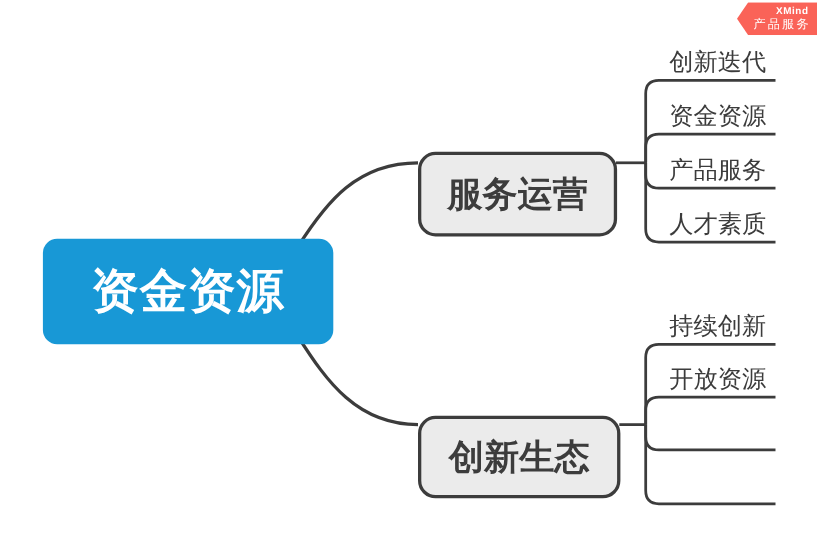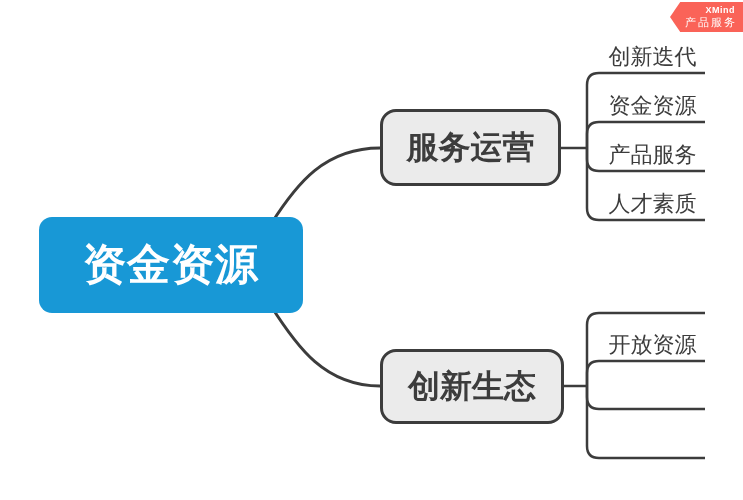--- a/index.html
+++ b/index.html
@@ -32,20 +32,21 @@
     letter-spacing: 1px;
     cursor: default;
   }
   .branch-topic {
     background: #EBEBEB;
     border: 3px solid #3C3C3C;
     border-radius: 16px;
     color: #3C3C3C;
     font-size: 32px; font-weight: 600;
     cursor: default;
+    margin-top: 29px;
   }
   .branch-1 { left: 380px; top: 109px; width: 181px; height: 77px; }
   .branch-2 { left: 380px; top: 349px; width: 184px; height: 75px; }
   .subtopic {
     position: absolute;
     left: 585px; width: 135px; height: 30px;
     line-height: 30px; text-align: center;
     color: #3C3C3C;
     font-size: 22px; font-weight: 500;
     z-index: 2;
@@ -115,20 +116,21 @@
 
   <div class="topic branch-topic branch-1">服务运营</div>
 
   <div class="topic branch-topic branch-2">创新生态</div>
 
   <div class="subtopic sub-t1">创新迭代</div>
   <div class="subtopic sub-t2">资金资源</div>
   <div class="subtopic sub-t3">产品服务</div>
   <div class="subtopic sub-t4">人才素质</div>
 
+  <div class="subtopic sub-b1">持续创新</div>
   <div class="subtopic sub-b2">开放资源</div>
 
   <div class="trial-badge">
     <span class="badge-brand">XMind</span>
     <span class="badge-mode">产品服务</span>
   </div>
 
 </div>
 
 </body></html>

